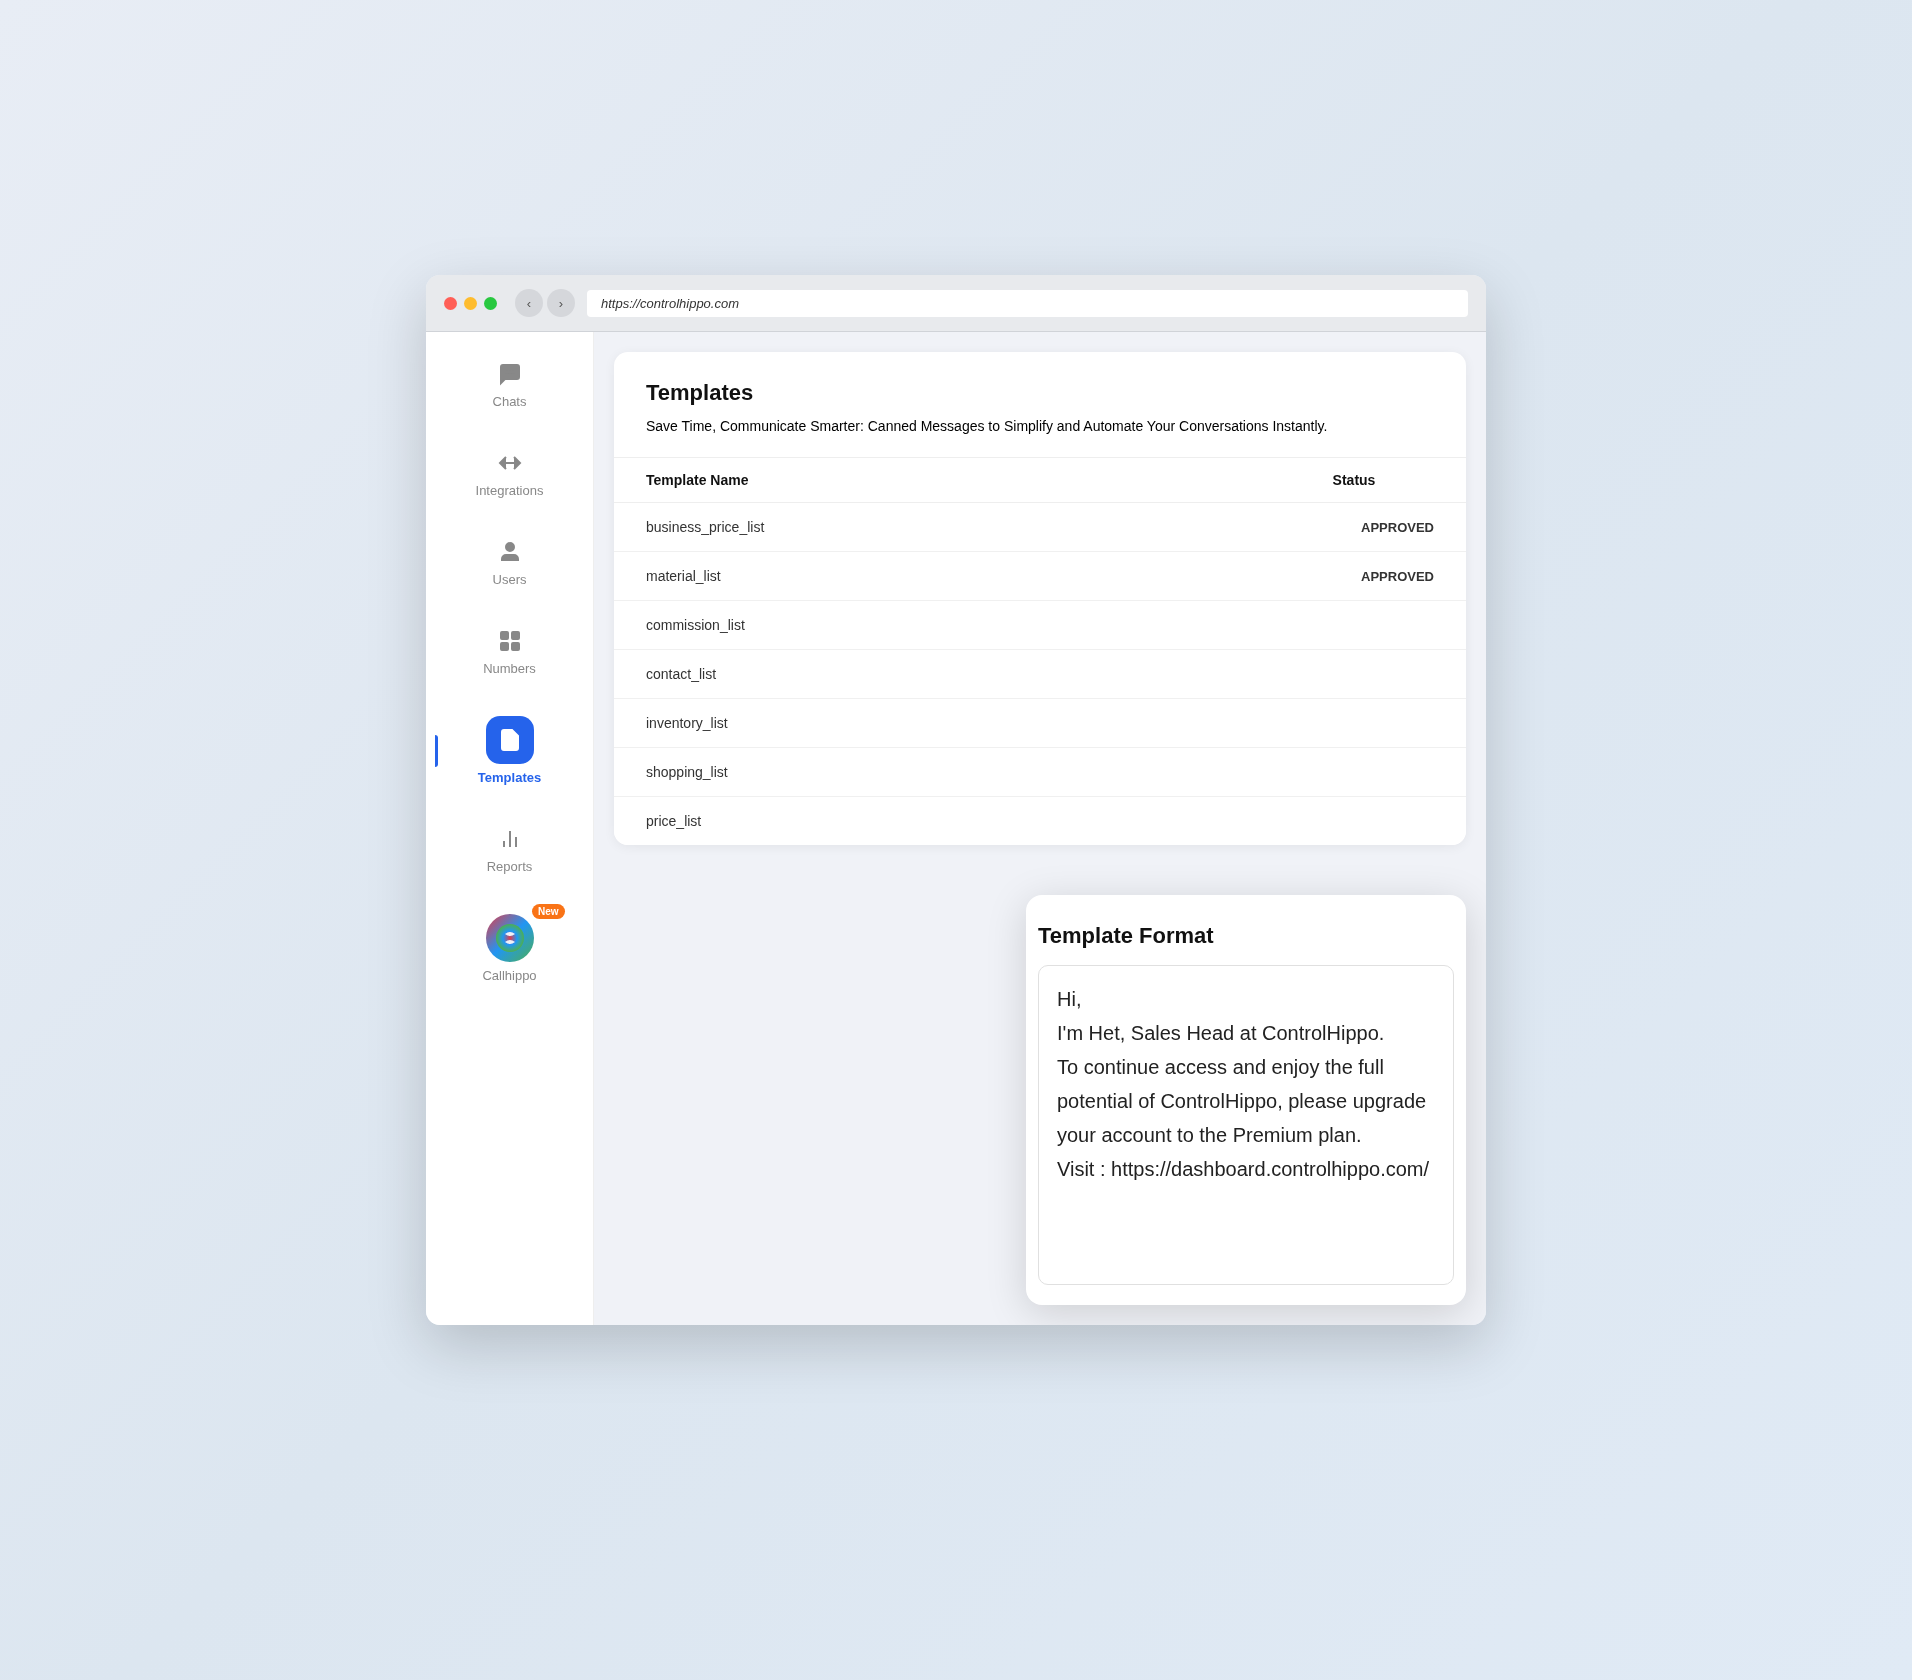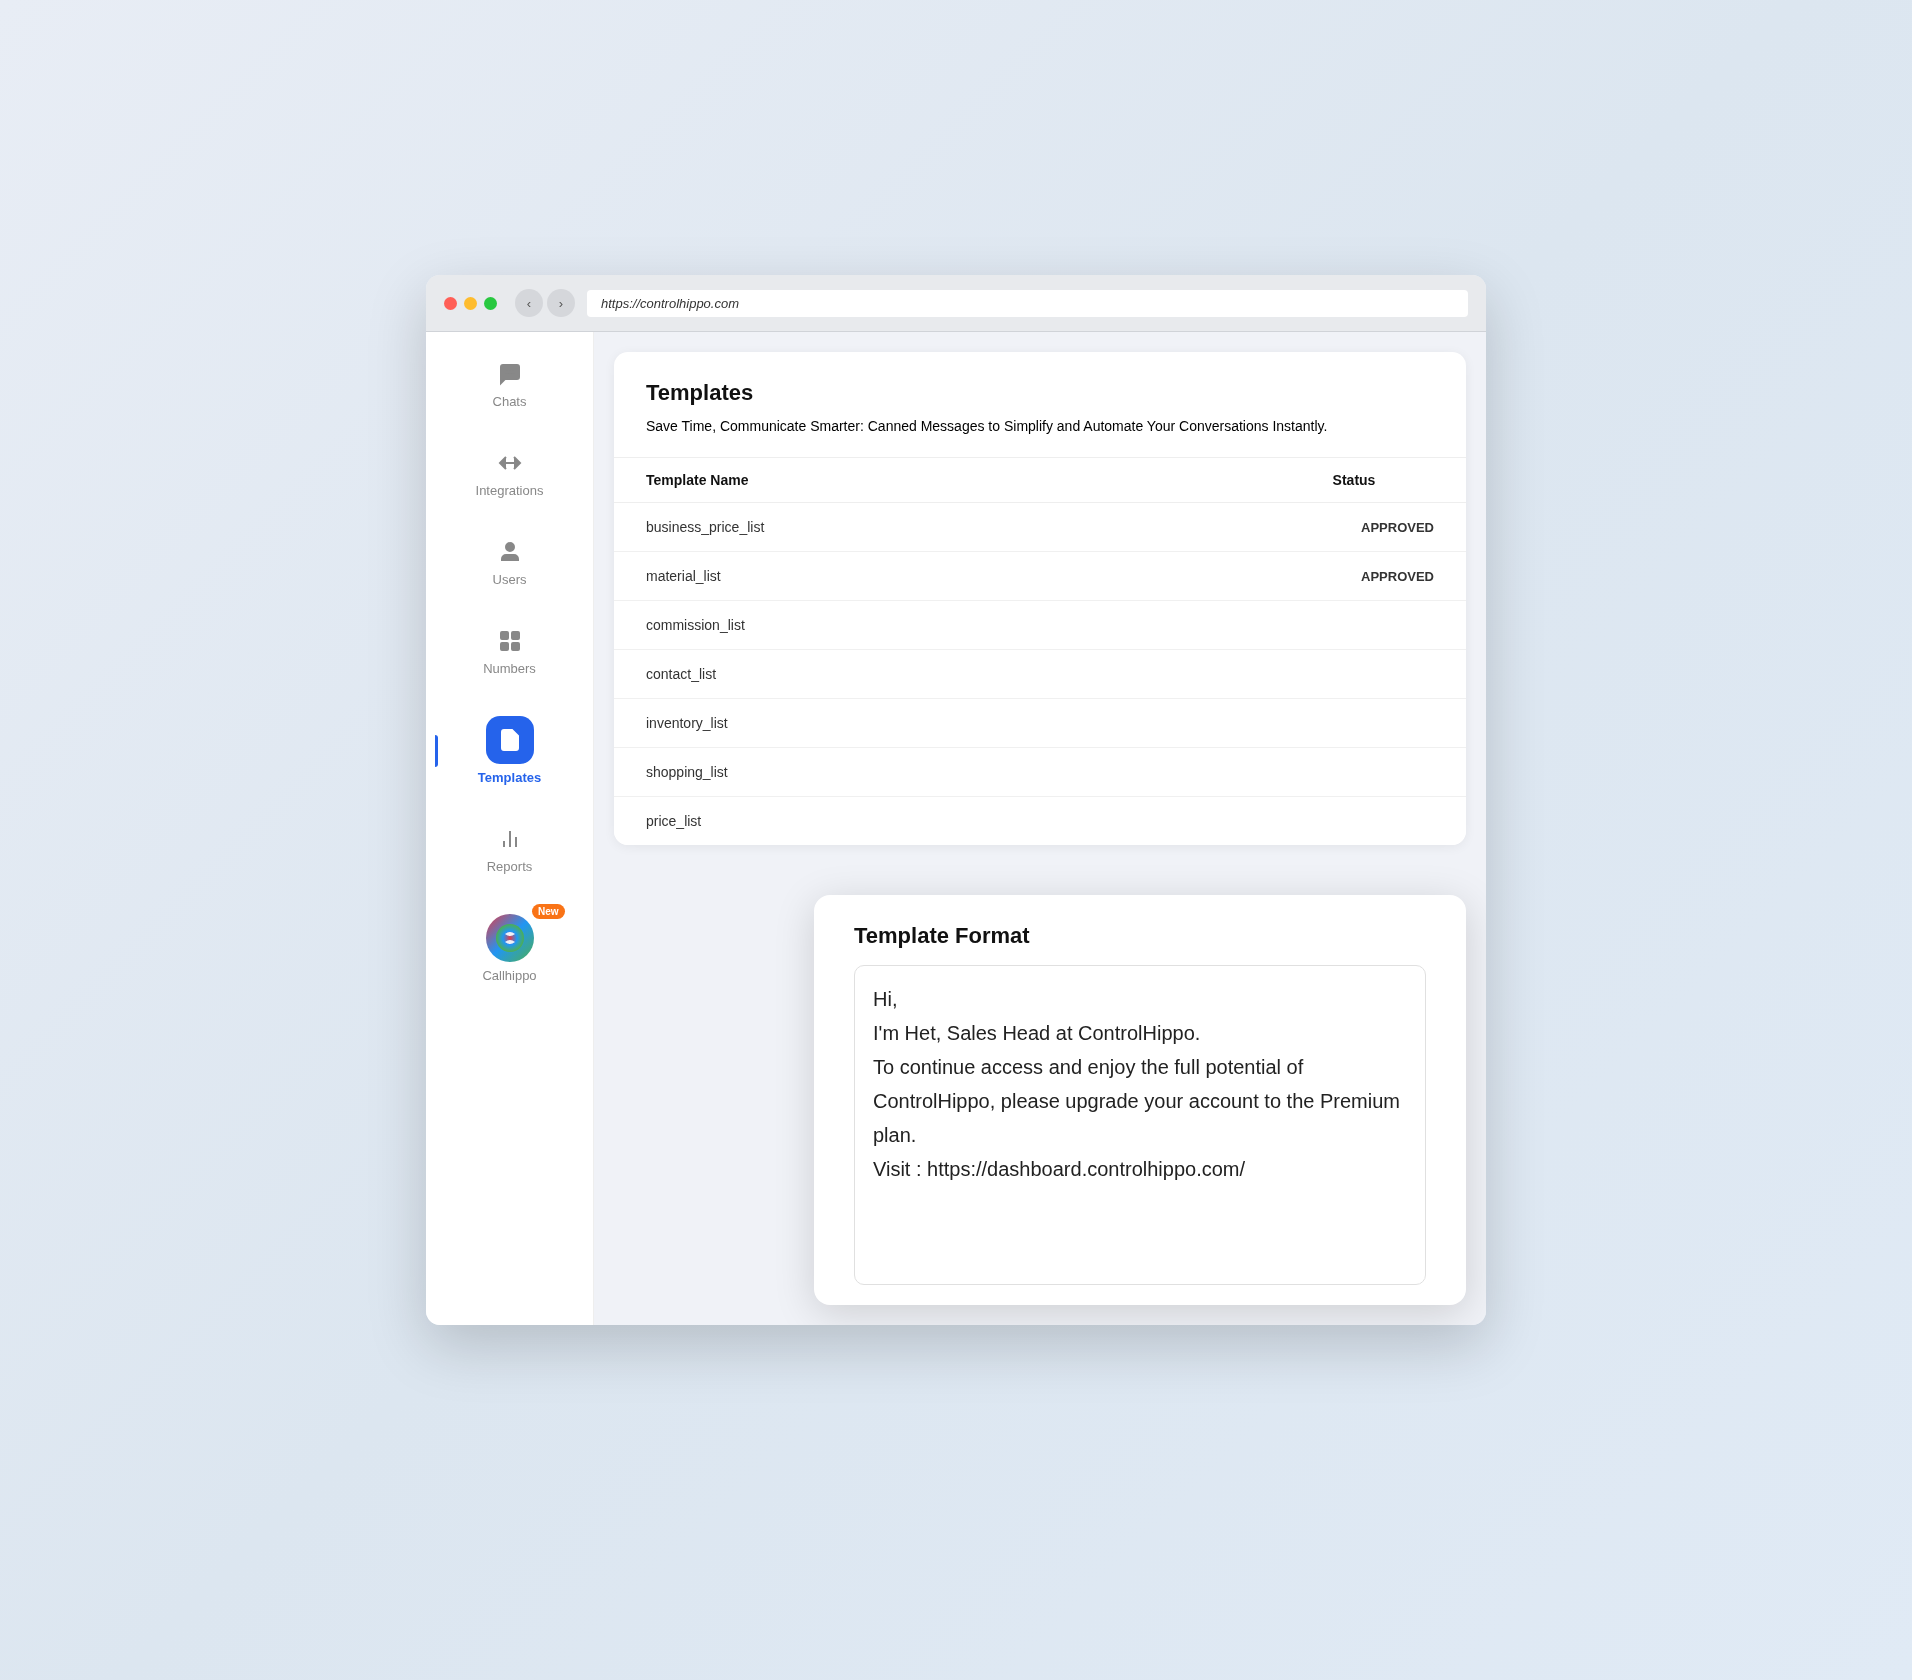--- a/index.html
+++ b/index.html
@@ -253,25 +253,25 @@
       font-weight: 600;
       color: #333;
       text-align: right;
     }
 
     
     .template-format-popup {
       position: absolute;
       bottom: 20px;
       right: 20px;
-      width: 652px;
+      width: 440px;
       background: white;
       border-radius: 16px;
       box-shadow: 0 8px 40px rgba(0,0,0,0.15);
-      padding: 28px 40px 20px;
+      padding: 28px 12px 20px;
       z-index: 10;
     }
 
     .popup-title {
       font-size: 22px;
       font-weight: 700;
       color: #111;
       margin-bottom: 16px;
     }
 

